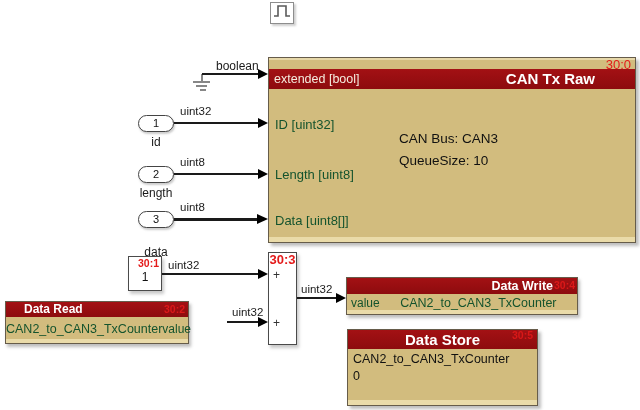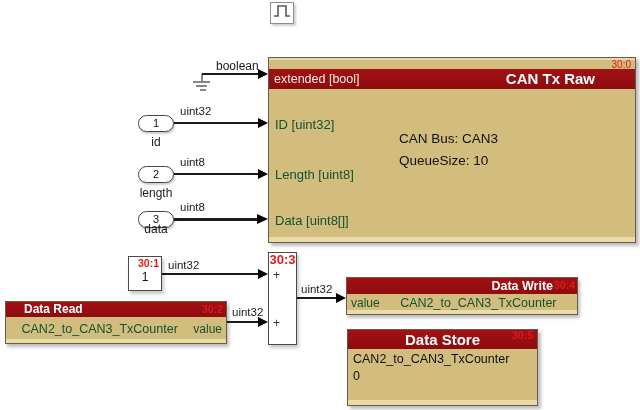--- a/index.html
+++ b/index.html
@@ -98,27 +98,27 @@
     <span>2</span>
   </div>
   <div class="lbl" style="left:134px; top:186px; width:44px;">length</div>
   <div class="sig" style="left:180px; top:156px;">uint8</div>
   <div class="wire" style="left:174px; top:173px; width:86px;"></div>
   <div class="ah" style="left:258px; top:169px;"></div>
 
   <div class="oval" style="left:138px; top:211px;">
     <span>3</span>
   </div>
-  <div class="lbl" style="left:136px; top:222px; width:40px;">data</div>
+  <div class="lbl" style="left:136px; top:245px; width:40px;">data</div>
   <div class="sig" style="left:180px; top:201px;">uint8</div>
   <div class="wire thick" style="left:174px; top:218px; width:86px;"></div>
   <div class="ah big" style="left:257px; top:214px;"></div>
 
   <div class="tanblk" style="left:268px; top:57px; width:368px; height:186px;">
-    <div class="tag" style="top:1px; right:4px; font-weight:normal; font-size:10px;">30:0</div>
+    <div class="tag" style="top:1px; right:4px; font-weight:normal; font-size:13px;">30:0</div>
     <div class="can-hdr">
       <div class="can-ext">extended [bool]</div>
       <div class="can-title">CAN Tx Raw</div>
     </div>
     <div class="can-port" style="top:60px;">ID [uint32]</div>
     <div class="can-port" style="top:110px;">Length [uint8]</div>
     <div class="can-port" style="top:156px;">Data [uint8[]]</div>
     <div class="can-center">
       <div>CAN Bus: CAN3</div>
       <div>QueueSize: 10</div>
@@ -126,21 +126,21 @@
   </div>
 
   <div class="whiteblk" style="left:128px; top:256px; width:34px; height:35px;">
     <div class="tag" style="top:1px; right:2px;">30:1</div>
     <div style="position:absolute; top:13px; left:0; width:100%; text-align:center; font-size:12px; color:#111;">1</div>
   </div>
   <div class="sig" style="left:168px; top:259px;">uint32</div>
   <div class="wire" style="left:162px; top:273px; width:98px;"></div>
   <div class="ah" style="left:258px; top:269px;"></div>
 
-  <div class="tanblk" style="left:5px; top:301px; width:222px; height:43px; box-shadow:2px 3px 3px rgba(110,110,110,.45), inset 0 -4px 0 rgba(238,224,176,.85);">
+  <div class="tanblk" style="left:5px; top:301px; width:184px; height:43px; box-shadow:2px 3px 3px rgba(110,110,110,.45), inset 0 -4px 0 rgba(238,224,176,.85);">
     <div class="redhdr" style="height:15px;">
       <div class="hdr-title" style="padding-left:18px; font-size:12px; line-height:15px;">Data Read</div>
       <div class="tag" style="top:2px; right:3px; opacity:.9;">30:2</div>
     </div>
     <div class="rw-body" style="height:24px;">
       <div class="rw-var">CAN2_to_CAN3_TxCounter</div>
       <div class="rw-port" style="padding-right:4px;">value</div>
     </div>
   </div>
   <div class="sig" style="left:232px; top:306px;">uint32</div>

